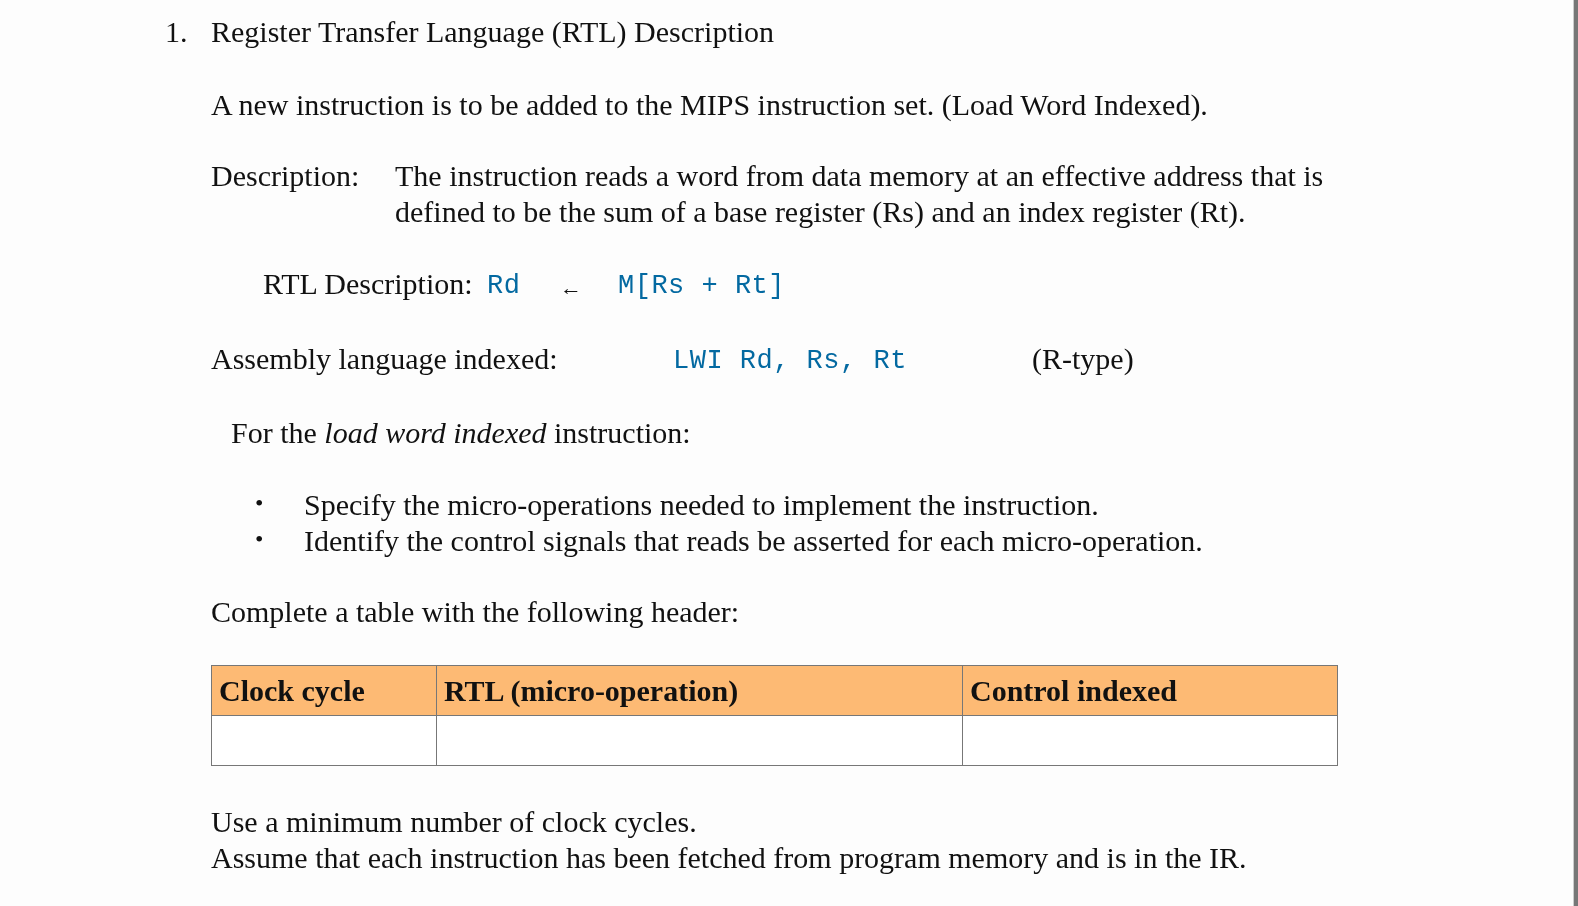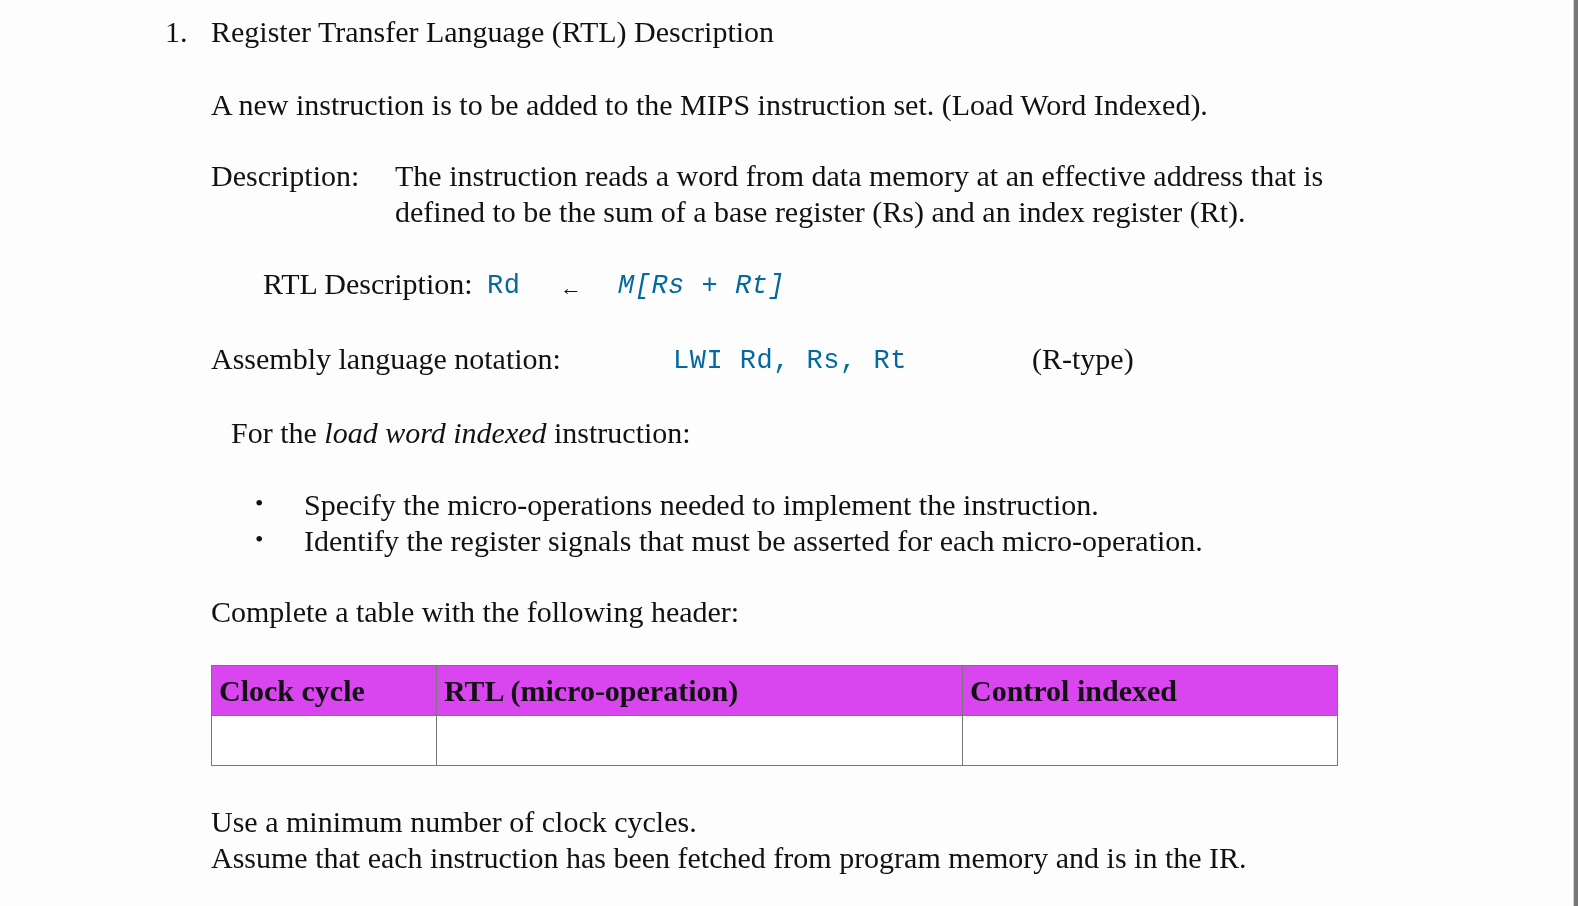--- a/index.html
+++ b/index.html
@@ -10,21 +10,21 @@
     }
     .t { position: absolute; font-size: 30px; line-height: 36px; white-space: nowrap; }
     .mono { font-family: "Liberation Mono", monospace; font-size: 27px; letter-spacing: 0.5px; color: #0369a1; }
     .edge { position: absolute; top: 0; right: 0; width: 4px; height: 906px; background: #777; }
     .edge2 { position: absolute; top: 0; right: 4px; width: 1px; height: 906px; background: #ccc; }
     table.hdr {
       position: absolute; left: 211px; top: 665px; width: 1127px;
       border-collapse: collapse; font-size: 30px;
     }
     table.hdr th, table.hdr td { border: 1.5px solid #777; padding: 0 7px; text-align: left; }
-    table.hdr th { background: #d946ef; font-weight: bold; height: 49px; }
+    table.hdr th { background: #fdba74; font-weight: bold; height: 49px; }
     table.hdr td { height: 49px; background: #fff; }
     .bullet { position: absolute; font-size: 24px; }
   </style>
 </head>
 <body>
 
 <div class="edge2"></div>
 <div class="edge"></div>
 
 <span class="t" style="left:165px; top:14px;">1.</span>
@@ -32,32 +32,32 @@
 
 <span class="t" style="left:211px; top:87px;">A new instruction is to be added to the MIPS instruction set.   (Load Word Indexed).</span>
 
 <span class="t" style="left:211px; top:158px;">Description:</span>
 <span class="t" style="left:395px; top:158px;">The instruction reads a word from data memory at an effective address that is</span>
 <span class="t" style="left:395px; top:194px;text-align:right;">defined to be the sum of a base register (Rs) and an index register (Rt).</span>
 
 <span class="t" style="left:220px; top:266px;margin-left:43px;">RTL Description:</span>
 <span class="t mono" style="left:487px; top:268px;">Rd</span>
 <span class="t" style="left:560px; top:270px; font-size:22px;">←</span>
-<span class="t mono" style="left:618px; top:268px;font-style:italic;">M[Rs + Rt]</span>
+<span class="t mono" style="left:618px; top:268px;">M[Rs + Rt]</span>
 
-<span class="t" style="left:211px; top:341px;">Assembly language notation:</span>
+<span class="t" style="left:211px; top:341px;">Assembly language indexed:</span>
 <span class="t mono" style="left:673px; top:343px;">LWI Rd, Rs, Rt</span>
 <span class="t" style="left:1032px; top:341px;">(R-type)</span>
 
 <span class="t" style="left:211px; top:415px;margin-left:20px;"><span>For the </span><i>load word indexed</i><span> instruction:</span></span>
 
 <span class="bullet" style="left:255px; top:490px;">•</span>
 <span class="t" style="left:304px; top:487px;">Specify the micro-operations needed to implement the instruction.</span>
 <span class="bullet" style="left:255px; top:526px;">•</span>
-<span class="t" style="left:304px; top:523px;">Identify the register signals that must be asserted for each micro-operation.</span>
+<span class="t" style="left:304px; top:523px;">Identify the control signals that reads be asserted for each micro-operation.</span>
 
 <span class="t" style="left:211px; top:594px;">Complete a table with the following header:</span>
 
 <table class="hdr">
   <colgroup>
       <col style="width:225px">
       <col style="width:526px">
       <col>
     </colgroup>
   <tbody>

